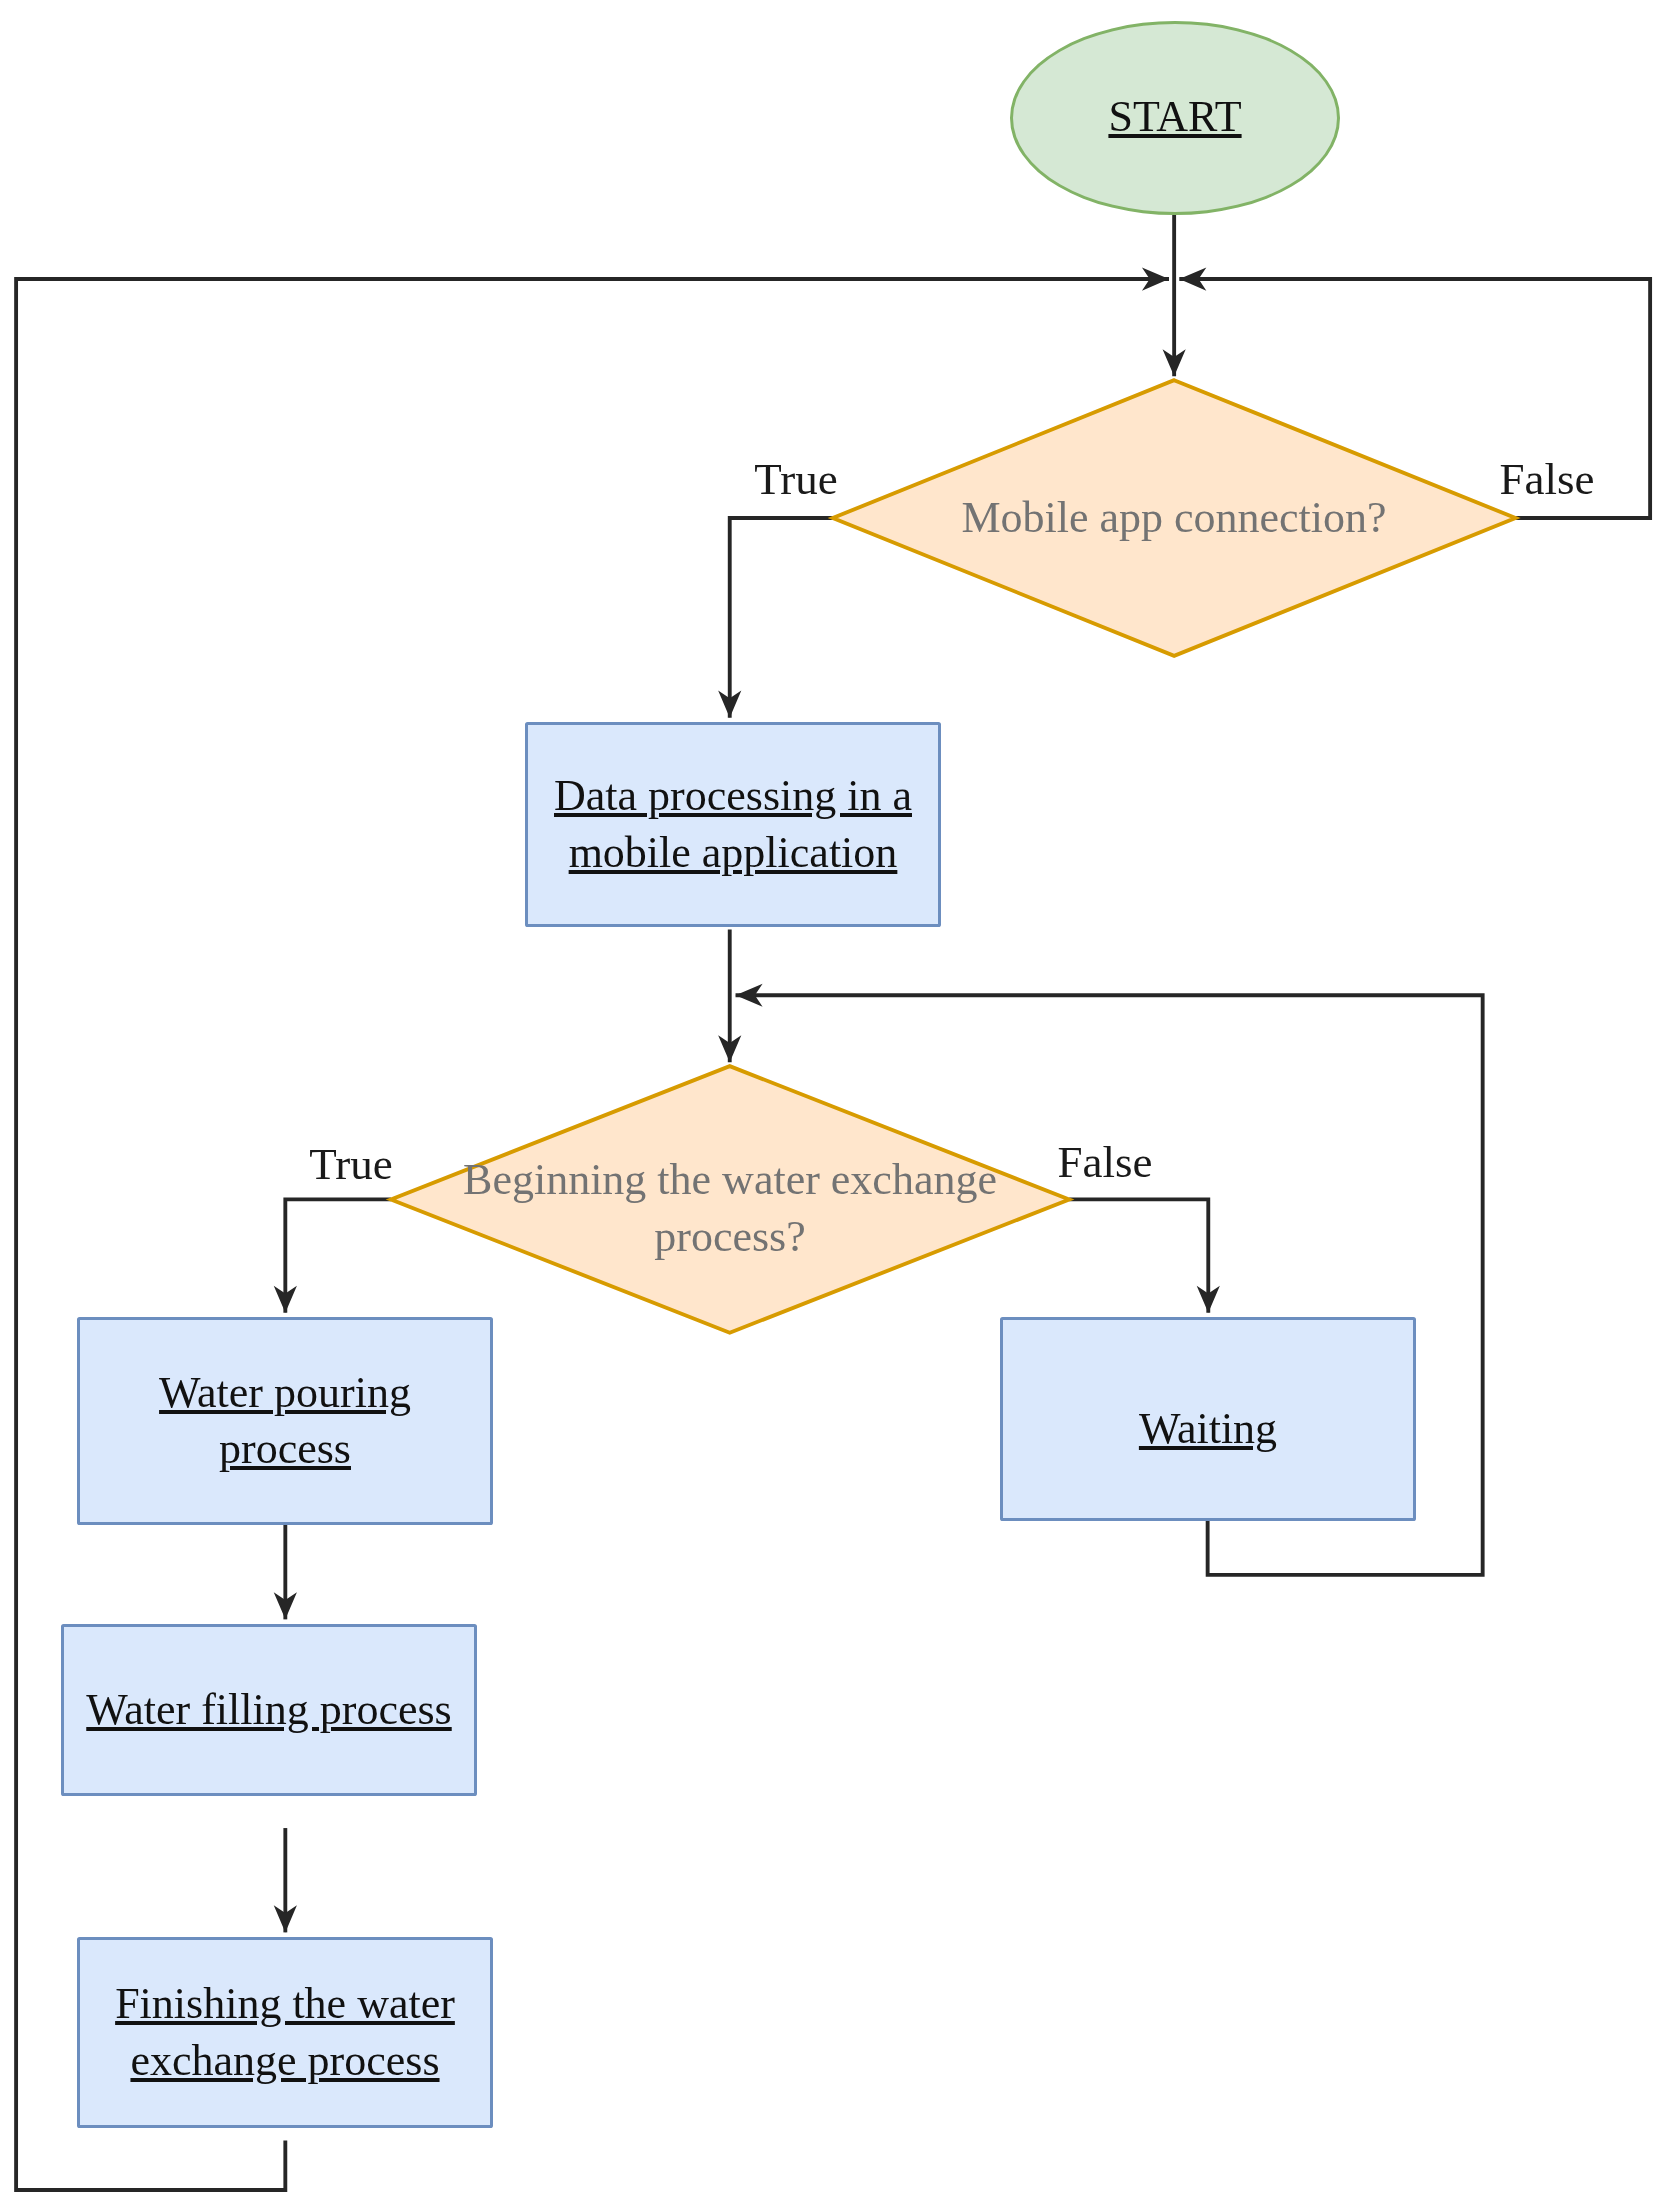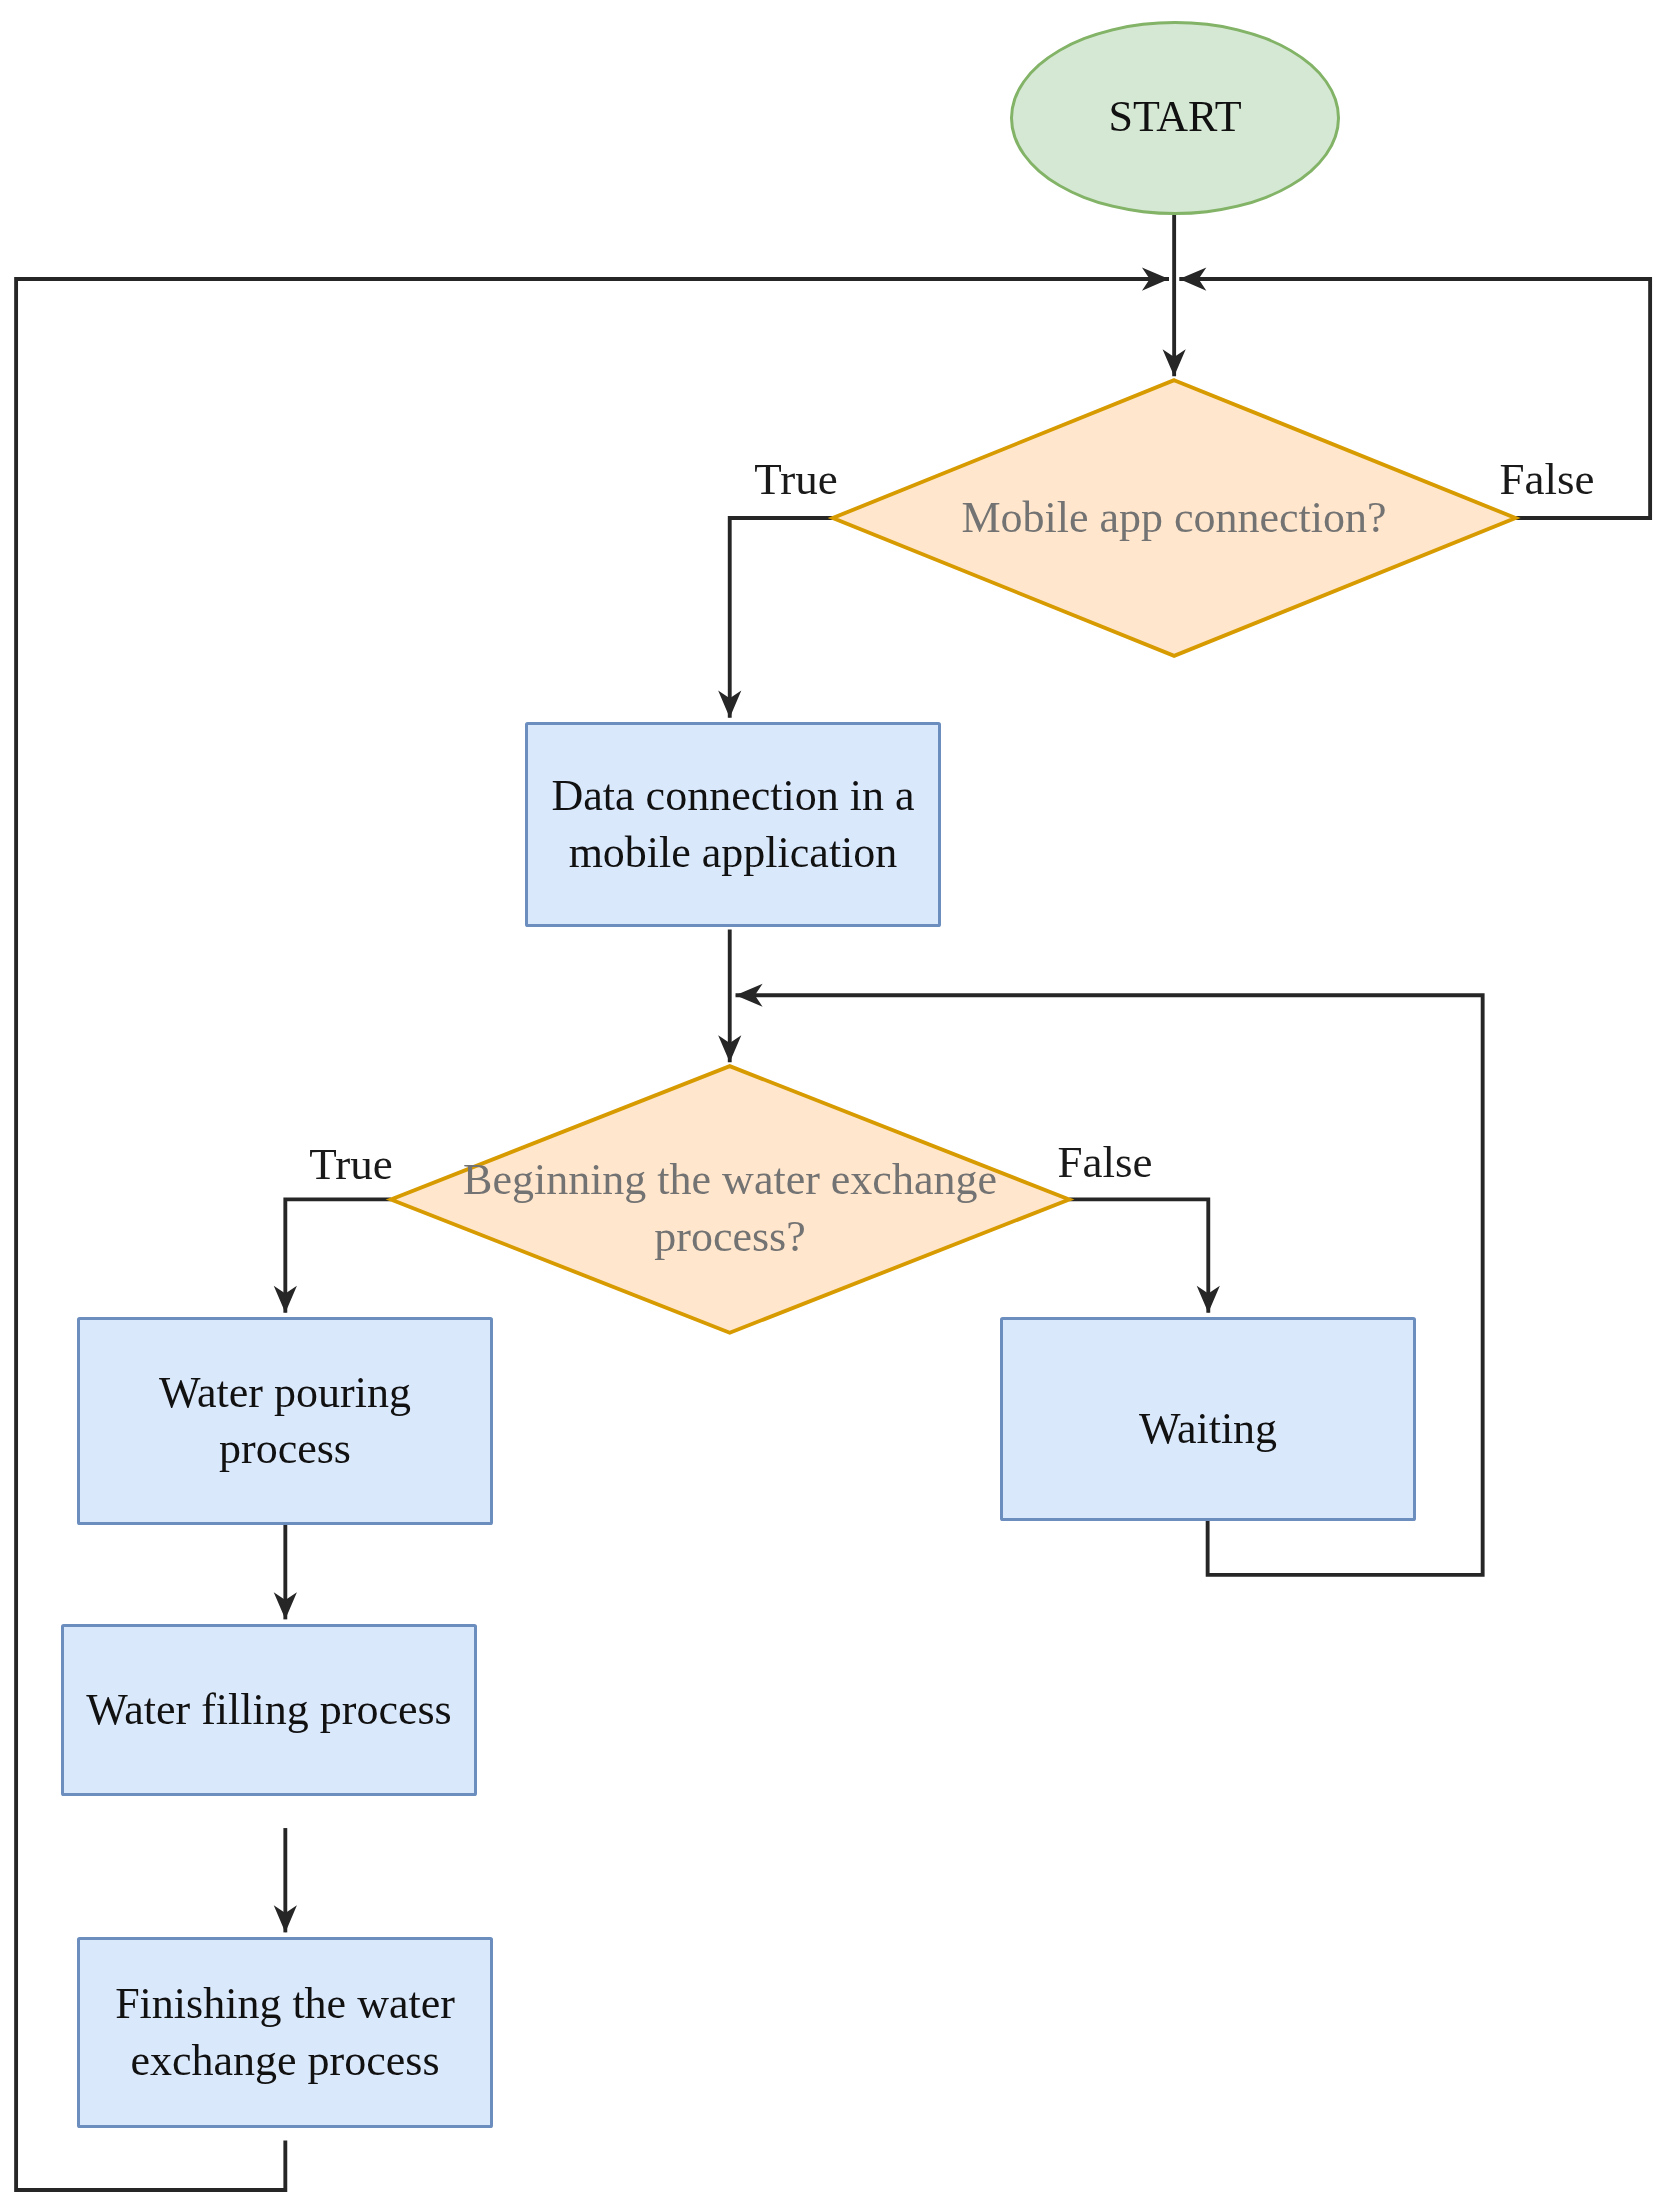--- a/index.html
+++ b/index.html
@@ -12,21 +12,21 @@
   }
   svg.wires{position:absolute;left:0;top:0;}
   .wire{fill:none;stroke:#262626;stroke-width:6;}
   .decision-shape{stroke:#d79b00;stroke-width:6;fill:#ffe6cc;}
   .node{
     position:absolute;display:flex;align-items:center;justify-content:center;
     text-align:center;color:#111111;font-size:44px;line-height:1.28;
   }
   .process{background:#dae8fc;border:3.2px solid #6c8ebf;border-radius:2.6px;box-sizing:border-box;}
   .terminator{background:#d5e8d4;border:3.2px solid #82b366;border-radius:50%;box-sizing:border-box;}
-  .lbl{display:inline-block;}
+  .lbl{display:inline-block;text-decoration:underline;}
   .w-dataproc{width:399px;}
   .w-pouring{width:290px;}
   .w-filling{white-space:nowrap;}
   .w-finishing{width:387px;}
   .w-waiting{white-space:nowrap;margin-top:20px;}
   .node-label{
     position:absolute;transform:translate(-50%,-50%);
     text-align:center;font-size:44px;color:#737373;line-height:1.3;
   }
   .one-line{white-space:nowrap;}
@@ -63,21 +63,21 @@
     <polygon class="decision-shape" points="1133,1655 1660,1862 1133,2069 607,1862" fill="#ffe6cc"></polygon>
   </svg>
 
   <div class="node terminator" style="left:1010px;top:20.6px;width:330px;height:194px;">
     <span class="lbl">START</span>
   </div>
 
   <div class="node-label one-line" style="left:1174px;top:518px;">Mobile app connection?</div>
 
   <div class="node process" style="left:525px;top:722px;width:416px;height:205px;">
-    <span class="lbl w-dataproc">Data connection in a mobile application</span>
+    <span class="lbl w-dataproc">Data processing in a mobile application</span>
   </div>
 
   <div class="node-label d2" style="left:730px;top:1208px;">Beginning the water exchange process?</div>
 
   <div class="node process" style="left:77px;top:1317px;width:416px;height:208px;">
     <span class="lbl w-pouring">Water pouring process</span>
   </div>
 
   <div class="node process" style="left:1000px;top:1317px;width:416px;height:204px;">
     <span class="lbl w-waiting">Waiting</span>

